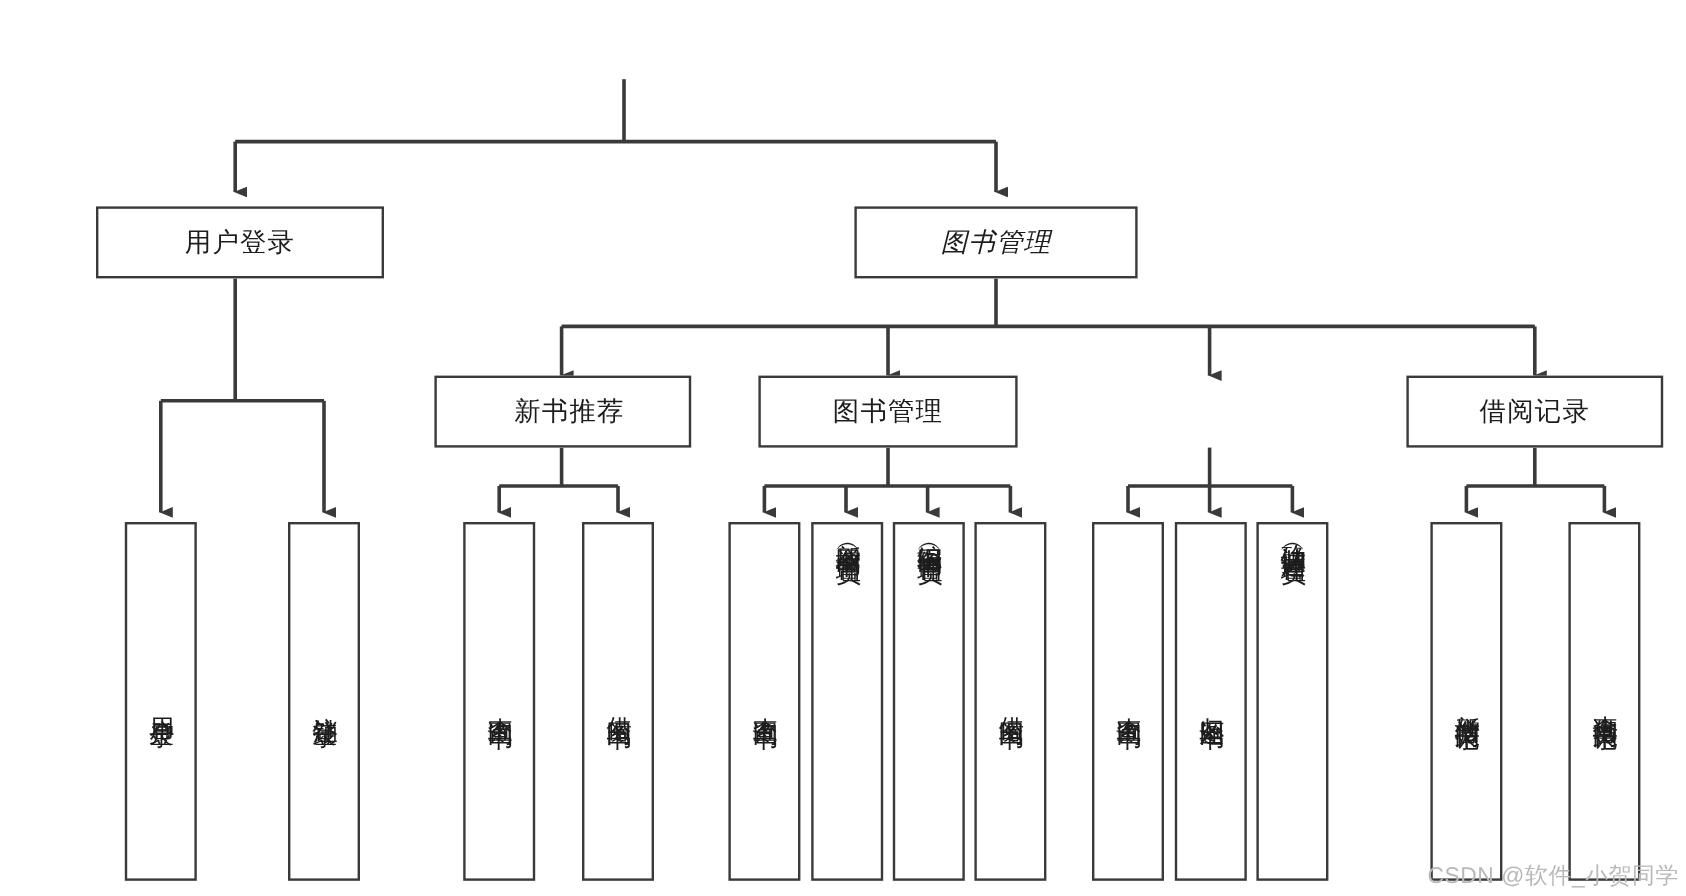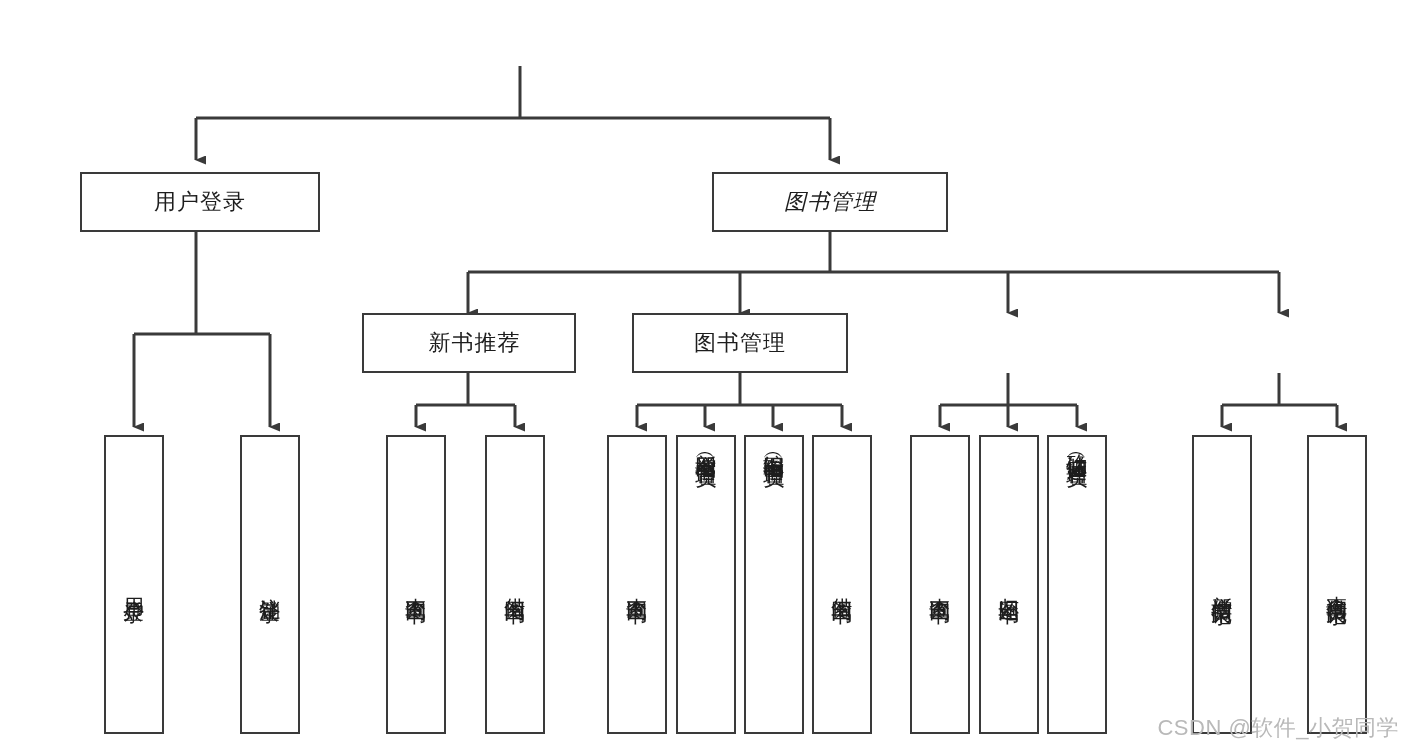--- a/index.html
+++ b/index.html
@@ -58,21 +58,21 @@
     white-space: nowrap;
     display: block;
   }
   .vcenter {
     align-items: center;
   }
   .watermark {
     position: absolute;
     right: 6px;
     bottom: 4px;
-    font-size: 22px;
+    font-size: 19px;
     color: #b9b9b9;
     letter-spacing: 0.5px;
     white-space: nowrap;
   }
 </style>
 </head>
 <body>
 
 <div id="diagram-root">
 
@@ -133,20 +133,23 @@
   <div class="node node-h" style="left:712px; top:172px; width:236px; height:60px;font-style:italic;">
     <span>图书管理</span>
   </div>
 
   <div class="node node-h" style="left:362px; top:313px; width:214px; height:60px;padding-left:11px;">
     <span>新书推荐</span>
   </div>
   <div class="node node-h" style="left:632px; top:313px; width:216px; height:60px;">
     <span>图书管理</span>
   </div>
+  <div class="node node-h" style="left:1172px; top:313px; width:214px; height:60px;">
+    <span>借阅记录</span>
+  </div>
 
   <div class="node node-v vcenter" style="left:104px; top:435px; width:60px; height:299px;">
     <span class="vtext">用户登录</span>
   </div>
   <div class="node node-v vcenter" style="left:240px; top:435px; width:60px; height:299px;">
     <span class="vtext">注销登录</span>
   </div>
 
   <div class="node node-v vcenter" style="left:386px; top:435px; width:60px; height:299px;">
     <span class="vtext">查询图书</span>

